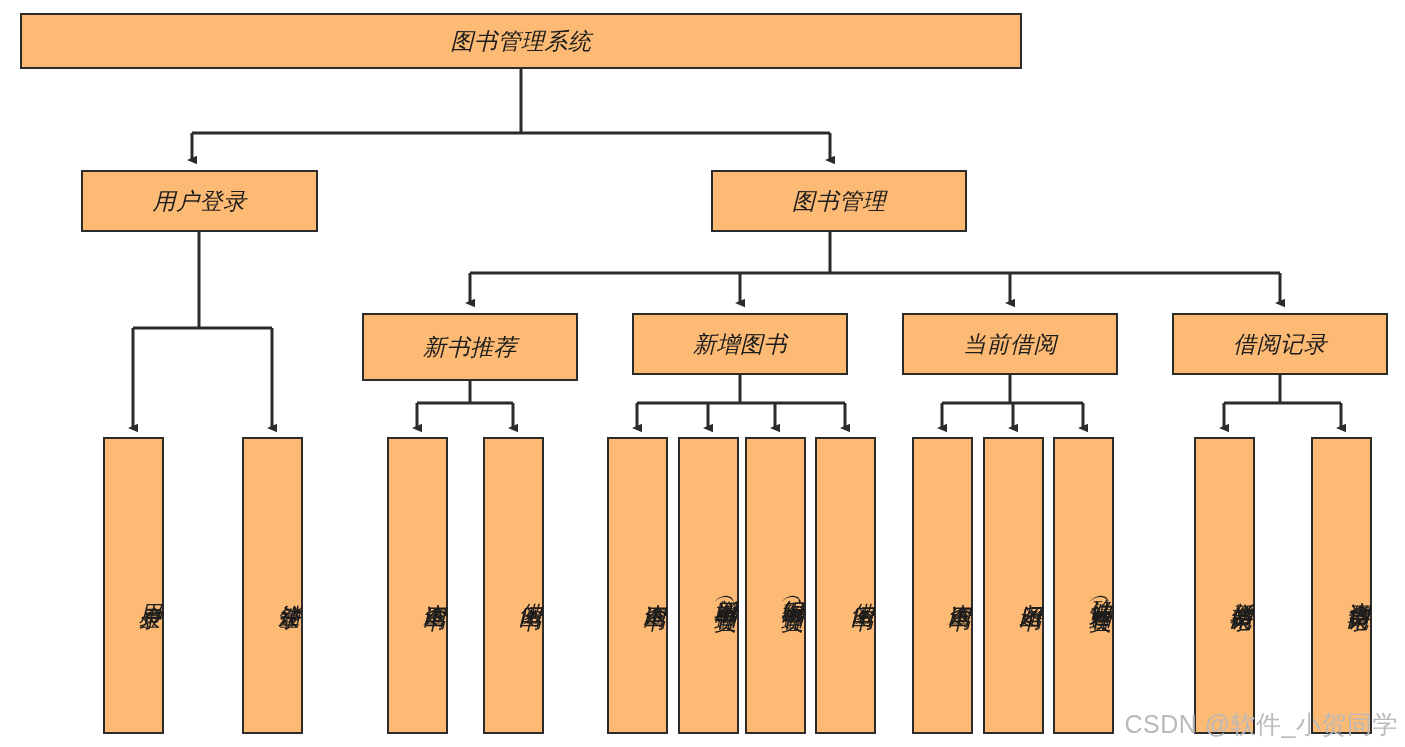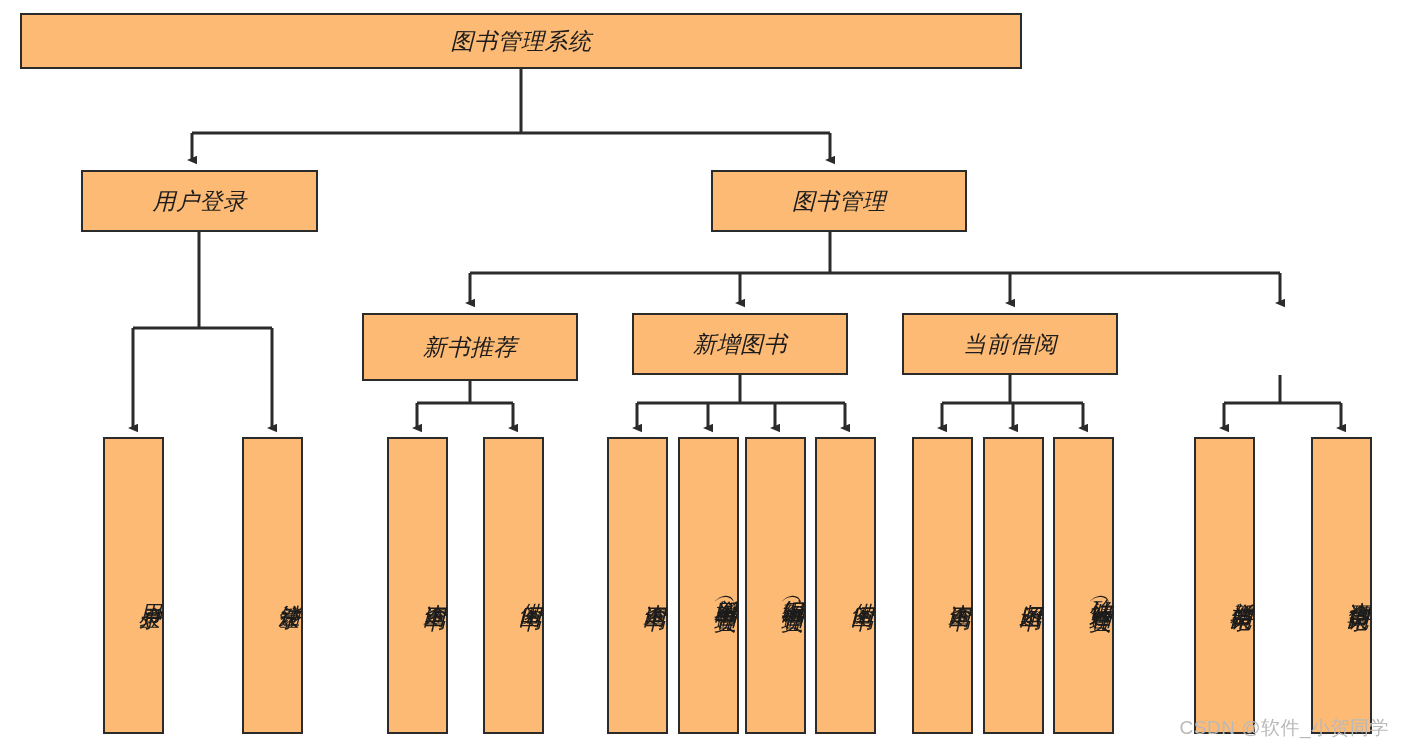--- a/index.html
+++ b/index.html
@@ -51,23 +51,23 @@
     letter-spacing: 2px;
   }
   .node.vert .vtext {
     writing-mode: vertical-rl;
     text-orientation: upright;
     white-space: nowrap;
     display: block;
   }
   #watermark {
     position: absolute;
-    right: 16px;
+    right: 7px;
     bottom: 6px;
-    font-size: 19px;
+    font-size: 25px;
     color: #b9b9b9;
     letter-spacing: 0.5px;
     white-space: nowrap;
   }
 </style>
 </head>
 <body>
 
 <div id="canvas">
 
@@ -134,20 +134,23 @@
 
   <div class="node horiz" style="left:362px; top:313px; width:216px; height:68px;">
     <span>新书推荐</span>
   </div>
   <div class="node horiz" style="left:632px; top:313px; width:216px; height:62px;">
     <span>新增图书</span>
   </div>
   <div class="node horiz" style="left:902px; top:313px; width:216px; height:62px;">
     <span>当前借阅</span>
   </div>
+  <div class="node horiz" style="left:1172px; top:313px; width:216px; height:62px;">
+    <span>借阅记录</span>
+  </div>
 
   <div class="node vert" style="left:103px; top:437px; width:61px; height:297px;">
     <span class="vtext">用户登录</span>
   </div>
   <div class="node vert" style="left:242px; top:437px; width:61px; height:297px;">
     <span class="vtext">注销登录</span>
   </div>
 
   <div class="node vert" style="left:387px; top:437px; width:61px; height:297px;">
     <span class="vtext">查询图书</span>

